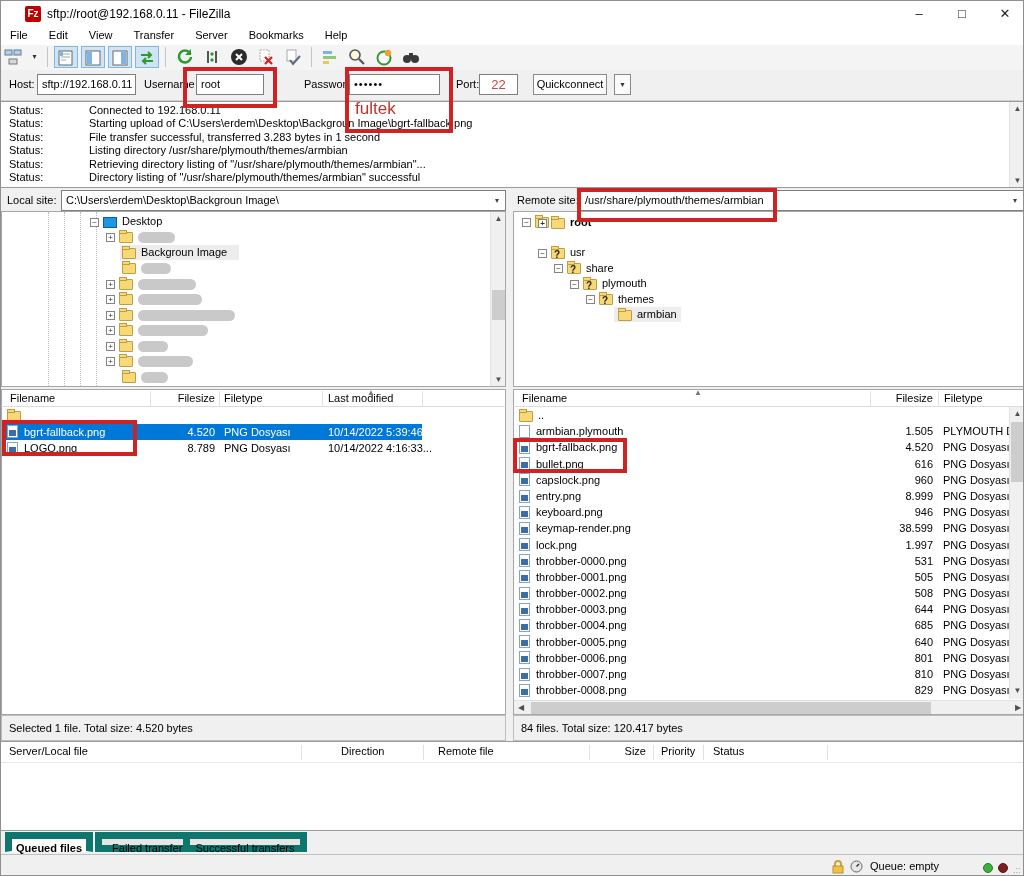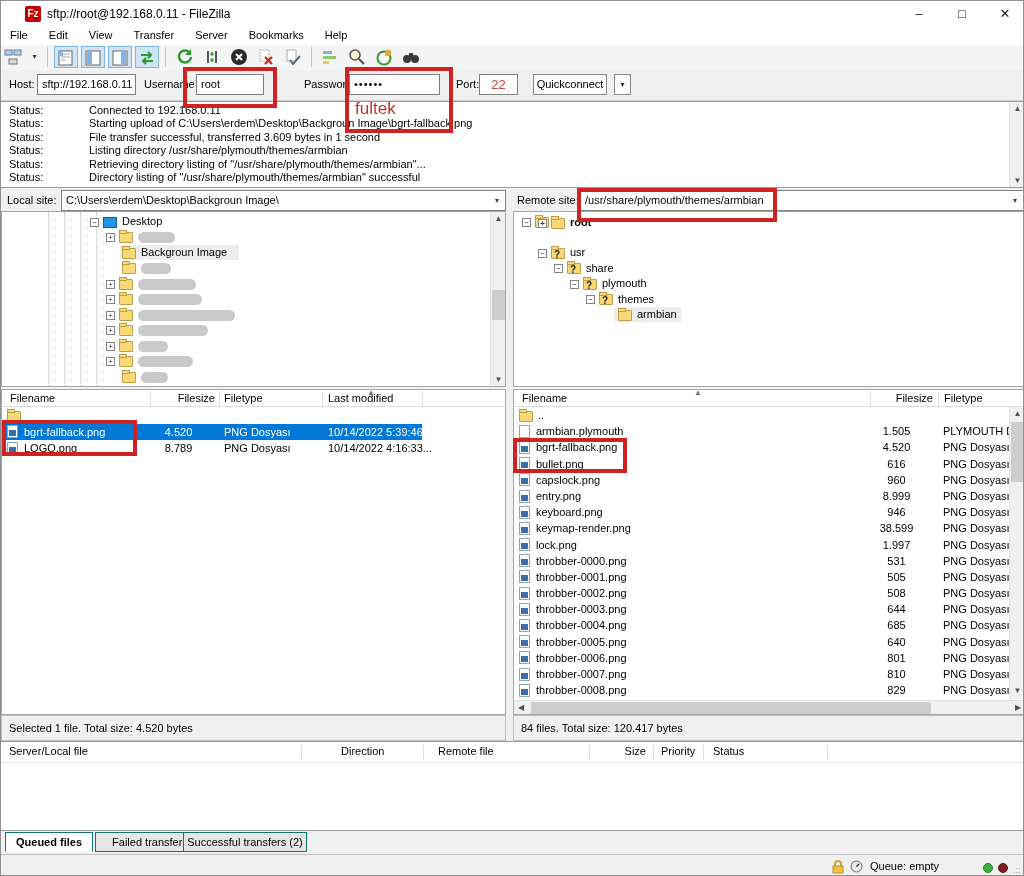--- a/index.html
+++ b/index.html
@@ -61,32 +61,32 @@
   
   .list-hdr{position:absolute;top:388px;height:18px;background:#fff;border:1px solid #a7a7a7;border-bottom:1px solid #dcdcdc;box-sizing:border-box;}
   .hcell{position:absolute;top:2px;}
   .hdiv{position:absolute;top:1px;height:15px;width:1px;background:#e0e0e0;}
   .caret{position:absolute;top:-2px;font-size:8px;color:#777;}
   .file-panel{position:absolute;top:406px;height:308px;background:#fff;border:1px solid #a7a7a7;border-top:none;box-sizing:border-box;overflow:hidden;}
   .frow{position:relative;height:16.5px;line-height:16.5px;white-space:nowrap;}
   .fico{display:inline-block;width:11px;height:13px;background:#fff;border:1px solid #8da3b8;box-sizing:border-box;
         vertical-align:middle;margin:0 6px 2px 5px;position:relative;}
   .fico.png:after{content:"";position:absolute;left:1px;top:4px;width:7px;height:6px;background:#3a6ea5;}
-  .frow .fsize{position:absolute;text-align:center;}
+  .frow .fsize{position:absolute;text-align:right;}
   .frow .ftype{position:absolute;}
   .frow .fmod{position:absolute;}
   .sel{background:#0078d7;color:#fff;}
   .pane-status{position:absolute;top:714px;height:26px;background:#f0f0f0;border:1px solid #bdbdbd;box-sizing:border-box;
                line-height:24px;padding-left:7px;}
   
   #queue{position:absolute;left:0;top:740px;width:100%;height:90px;background:#fff;border-top:1px solid #9a9a9a;border-bottom:1px solid #9a9a9a;box-sizing:border-box;}
   #queue-hdr{position:absolute;left:0;top:2px;width:100%;height:18px;border-bottom:1px solid #e6e6e6;}
   
   #tabs{position:absolute;left:0;top:831px;width:100%;height:22px;}
-  .tab{position:absolute;top:0;height:20px;line-height:19px;text-align:center;background:#e6e6e6;border:1px solid #0f766e;box-sizing:border-box;}
+  .tab{position:absolute;top:0;height:20px;line-height:19px;text-align:center;background:#e6e6e6;border:7px solid #0f766e;box-sizing:border-box;}
   .tab.active{background:#fff;font-weight:bold;border-bottom:1px solid #fff;z-index:2;}
   
   #statusbar{position:absolute;left:0;top:853px;width:100%;height:23px;background:#f0f0f0;border-top:1px solid #c0c0c0;}
   .led{position:absolute;top:8px;width:8px;height:8px;border-radius:50%;}
   
   .ann{position:absolute;border:4px solid #cf2323;z-index:60;pointer-events:none;}
   .ann-text{position:absolute;color:#c0332b;font-size:17px;z-index:61;}
   #port-input{color:#d04343;font-size:13px;text-align:center;padding:2px;}
 </style>
 </head>
@@ -189,21 +189,21 @@
     <div class="field" style="left:348px;width:91px;letter-spacing:1px;">••••••</div>
     <span class="qc-label" style="left:455px;">Port:</span>
     <div class="field" id="port-input" style="left:478px;width:39px;">22</div>
     <div id="qc-btn">Quickconnect</div>
     <div id="qc-drop">▾</div>
   </div>
 
   <div id="log">
     <div class="log-row" style="margin-top:2px;"><span class="log-pre">Status:</span><span>Connected to 192.168.0.11</span></div>
     <div class="log-row"><span class="log-pre">Status:</span><span>Starting upload of C:\Users\erdem\Desktop\Backgroun Image\bgrt-fallback.png</span></div>
-    <div class="log-row"><span class="log-pre">Status:</span><span>File transfer successful, transferred 3.609 bytes in 1 second</span></div>
+    <div class="log-row"><span class="log-pre">Status:</span><span>File transfer successful, transferred 3.283 bytes in 1 second</span></div>
     <div class="log-row"><span class="log-pre">Status:</span><span>Listing directory /usr/share/plymouth/themes/armbian</span></div>
     <div class="log-row"><span class="log-pre">Status:</span><span>Retrieving directory listing of "/usr/share/plymouth/themes/armbian"...</span></div>
     <div class="log-row"><span class="log-pre">Status:</span><span>Directory listing of "/usr/share/plymouth/themes/armbian" successful</span></div>
   </div>
   <div class="sbv" style="left:1008px;top:101px;height:85px;">
     <div class="sb-btn" style="top:0;">▲</div>
     <div class="sb-btn" style="top:72px;">▼</div>
   </div>
 
   <span class="site-label" style="left:6px;">Local site:</span>

